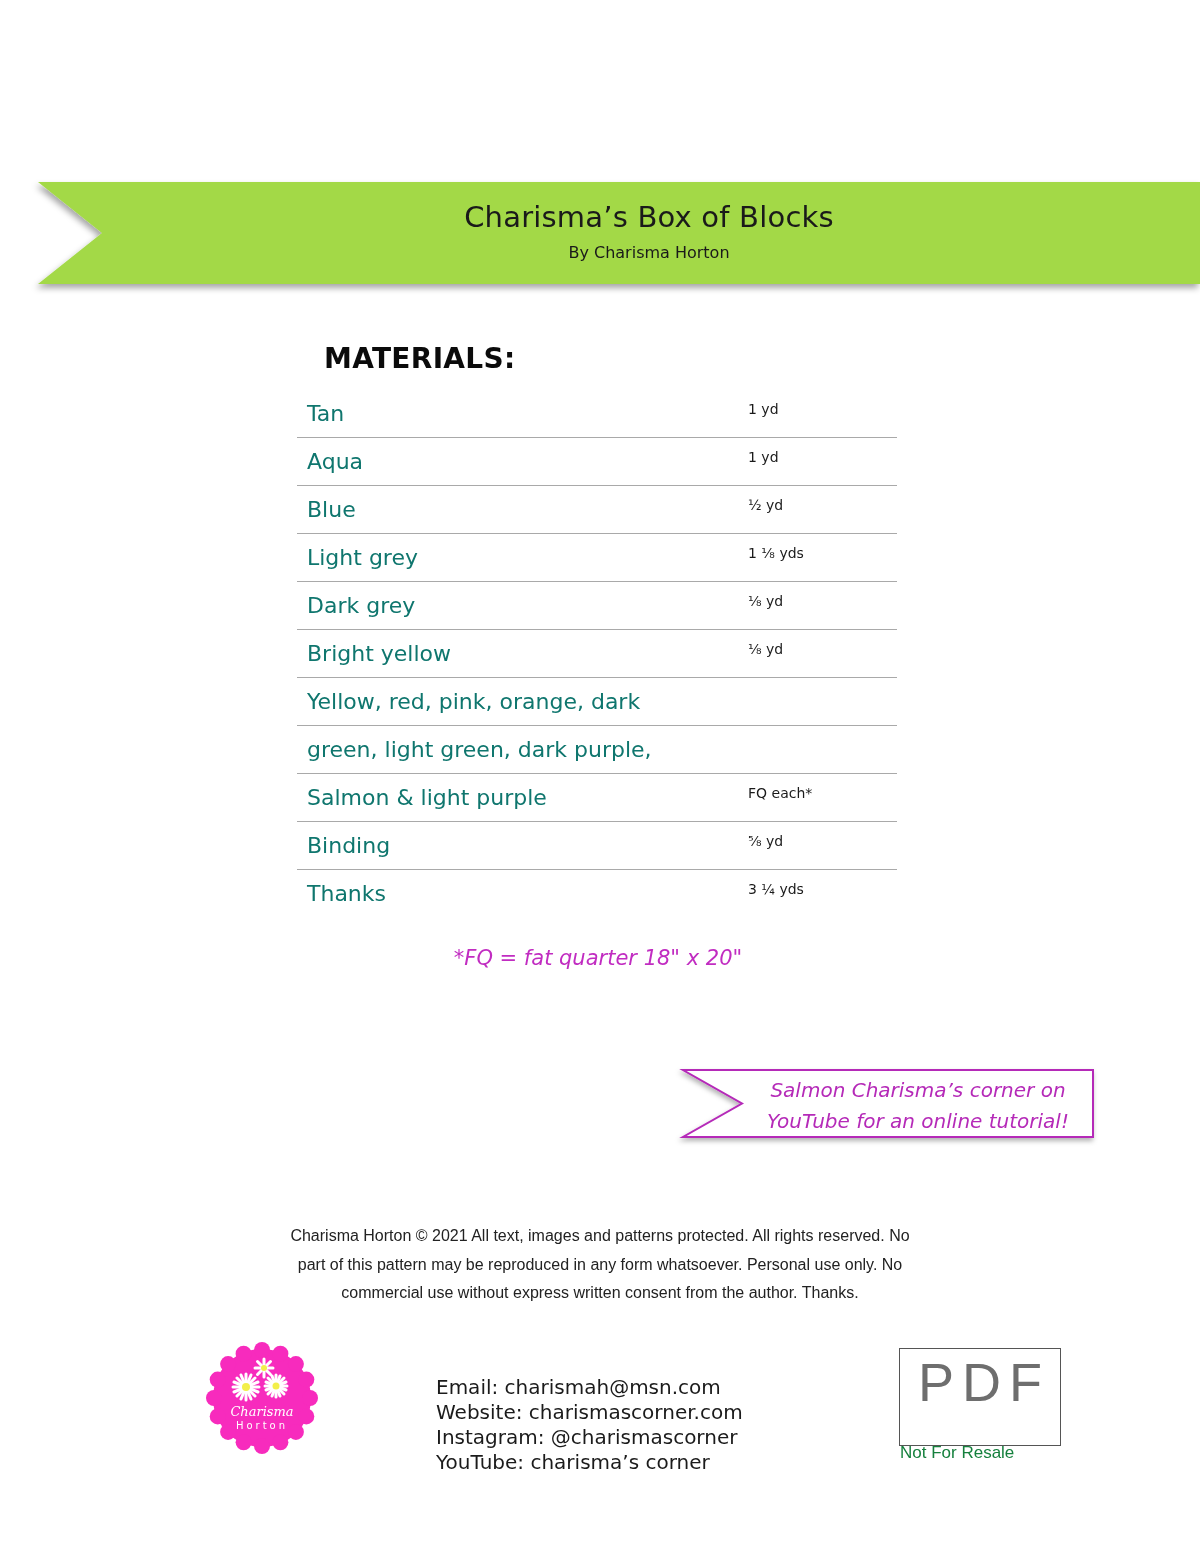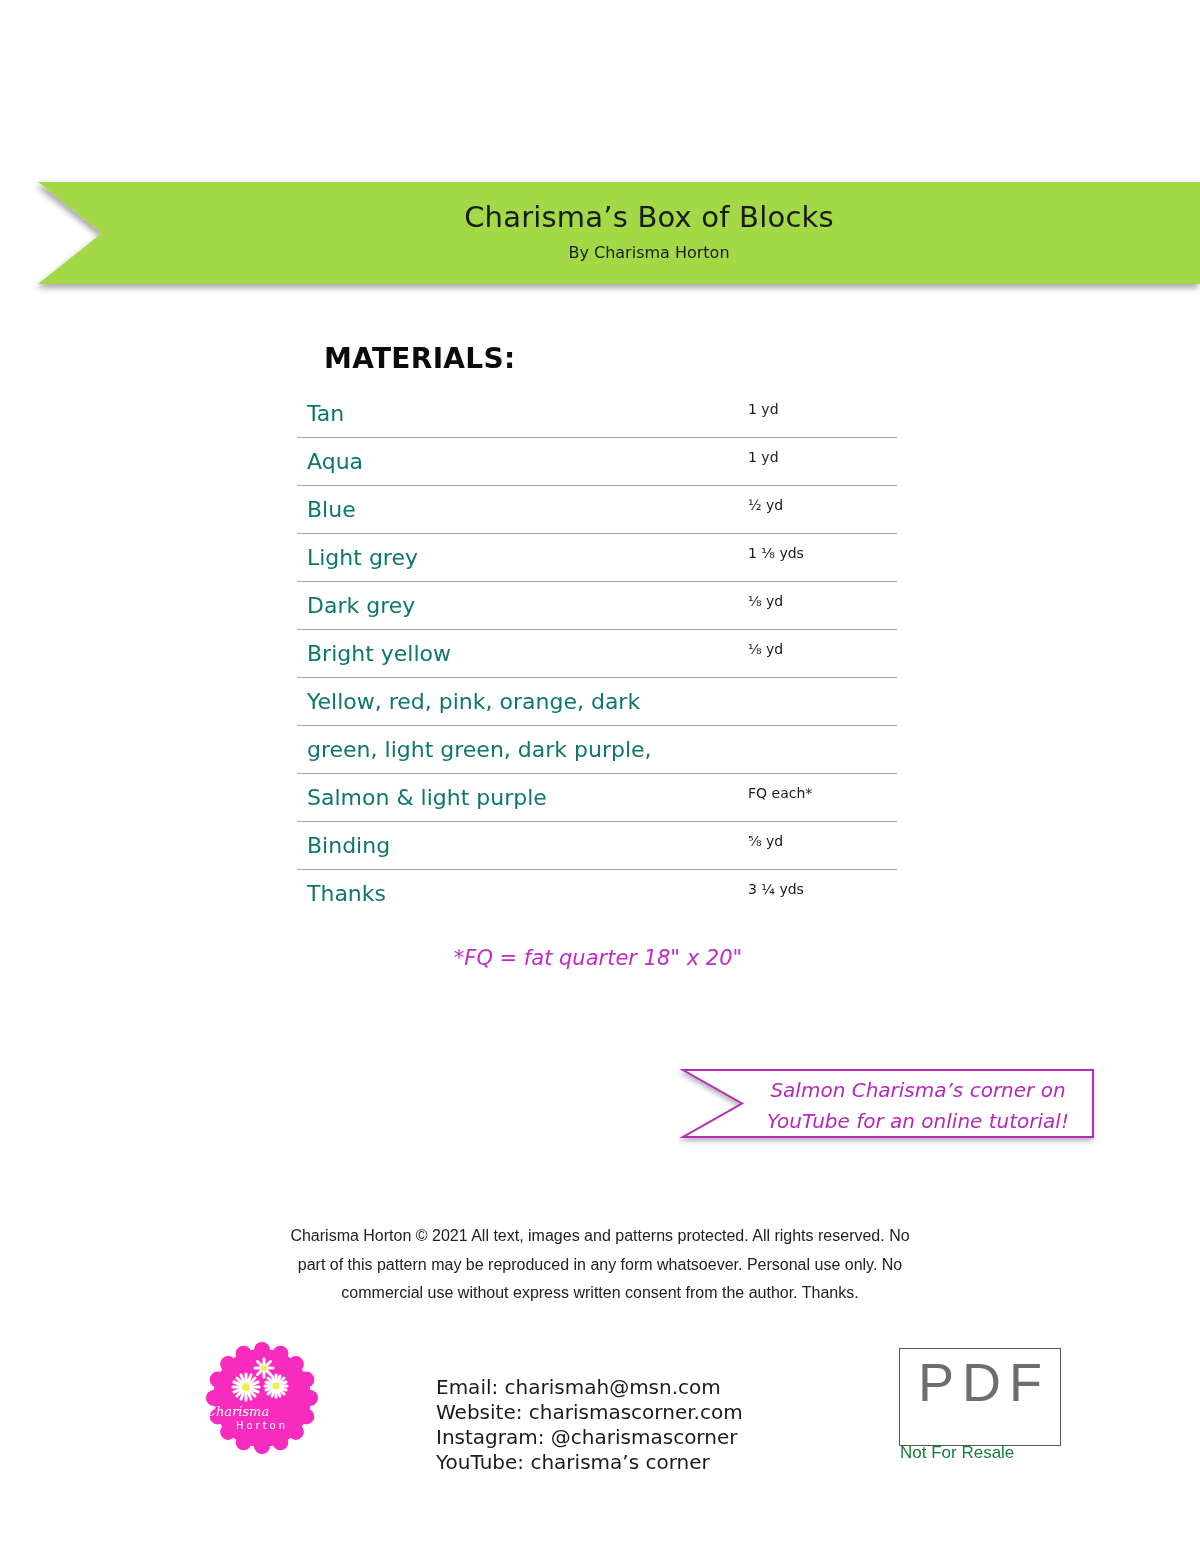--- a/index.html
+++ b/index.html
@@ -24,21 +24,21 @@
     .yt-ribbon { position: absolute; left: 682px; top: 1069px; width: 412px; height: 70px; }
     .yt-ribbon svg { position: absolute; left: 0; top: 0; overflow: visible; }
     .yt-line { position: absolute; left: 60px; right: 0; text-align: center; font-size: 20px; font-style: italic; color: #b52ab8; }
     .yt-line.l1 { top: 9px; }
     .yt-line.l2 { top: 40px; }
 
     .copyright { position: absolute; left: 240px; width: 720px; top: 1222px; text-align: center; font-family: "Liberation Sans", sans-serif; font-size: 16px; line-height: 28.5px; color: #222; }
 
     .logo { position: absolute; left: 206px; top: 1342px; width: 112px; height: 112px; }
     .logo svg { position: absolute; left: 0; top: 0; }
-    .logo-name { position: absolute; left: 0; right: 0; top: 62px; font-family: "DejaVu Serif", serif; font-style: italic; font-size: 13px; color: #ffffff; }
+    .logo-name { position: absolute; left: 0; right: 0; top: 62px; text-align: center; font-family: "DejaVu Serif", serif; font-style: italic; font-size: 13px; color: #ffffff; }
     .logo-sub { position: absolute; left: 0; right: 0; top: 78px; text-align: center; font-size: 10px; letter-spacing: 3px; color: #ffffff; }
 
     .contact { position: absolute; left: 436px; top: 1349px; font-size: 20px; line-height: 25px; color: #1b1b1b; margin-top: 26px; }
 
     .pdf-box { position: absolute; left: 899px; top: 1348px; width: 162px; height: 98px; border: 1.5px solid #555; box-sizing: border-box; }
     .pdf-big { position: absolute; left: 0; right: 0; top: 2px; text-align: center; font-family: "Liberation Sans", sans-serif; font-size: 54px; letter-spacing: 8px; padding-left: 8px; color: #6e6e6e; }
     .pdf-small { position: absolute; left: 0; right: 0; top: 70px; text-align: left; font-family: "Liberation Sans", sans-serif; font-size: 17px; color: #15803d; margin-top: 24px; }
   </style>
 </head>
 <body>

